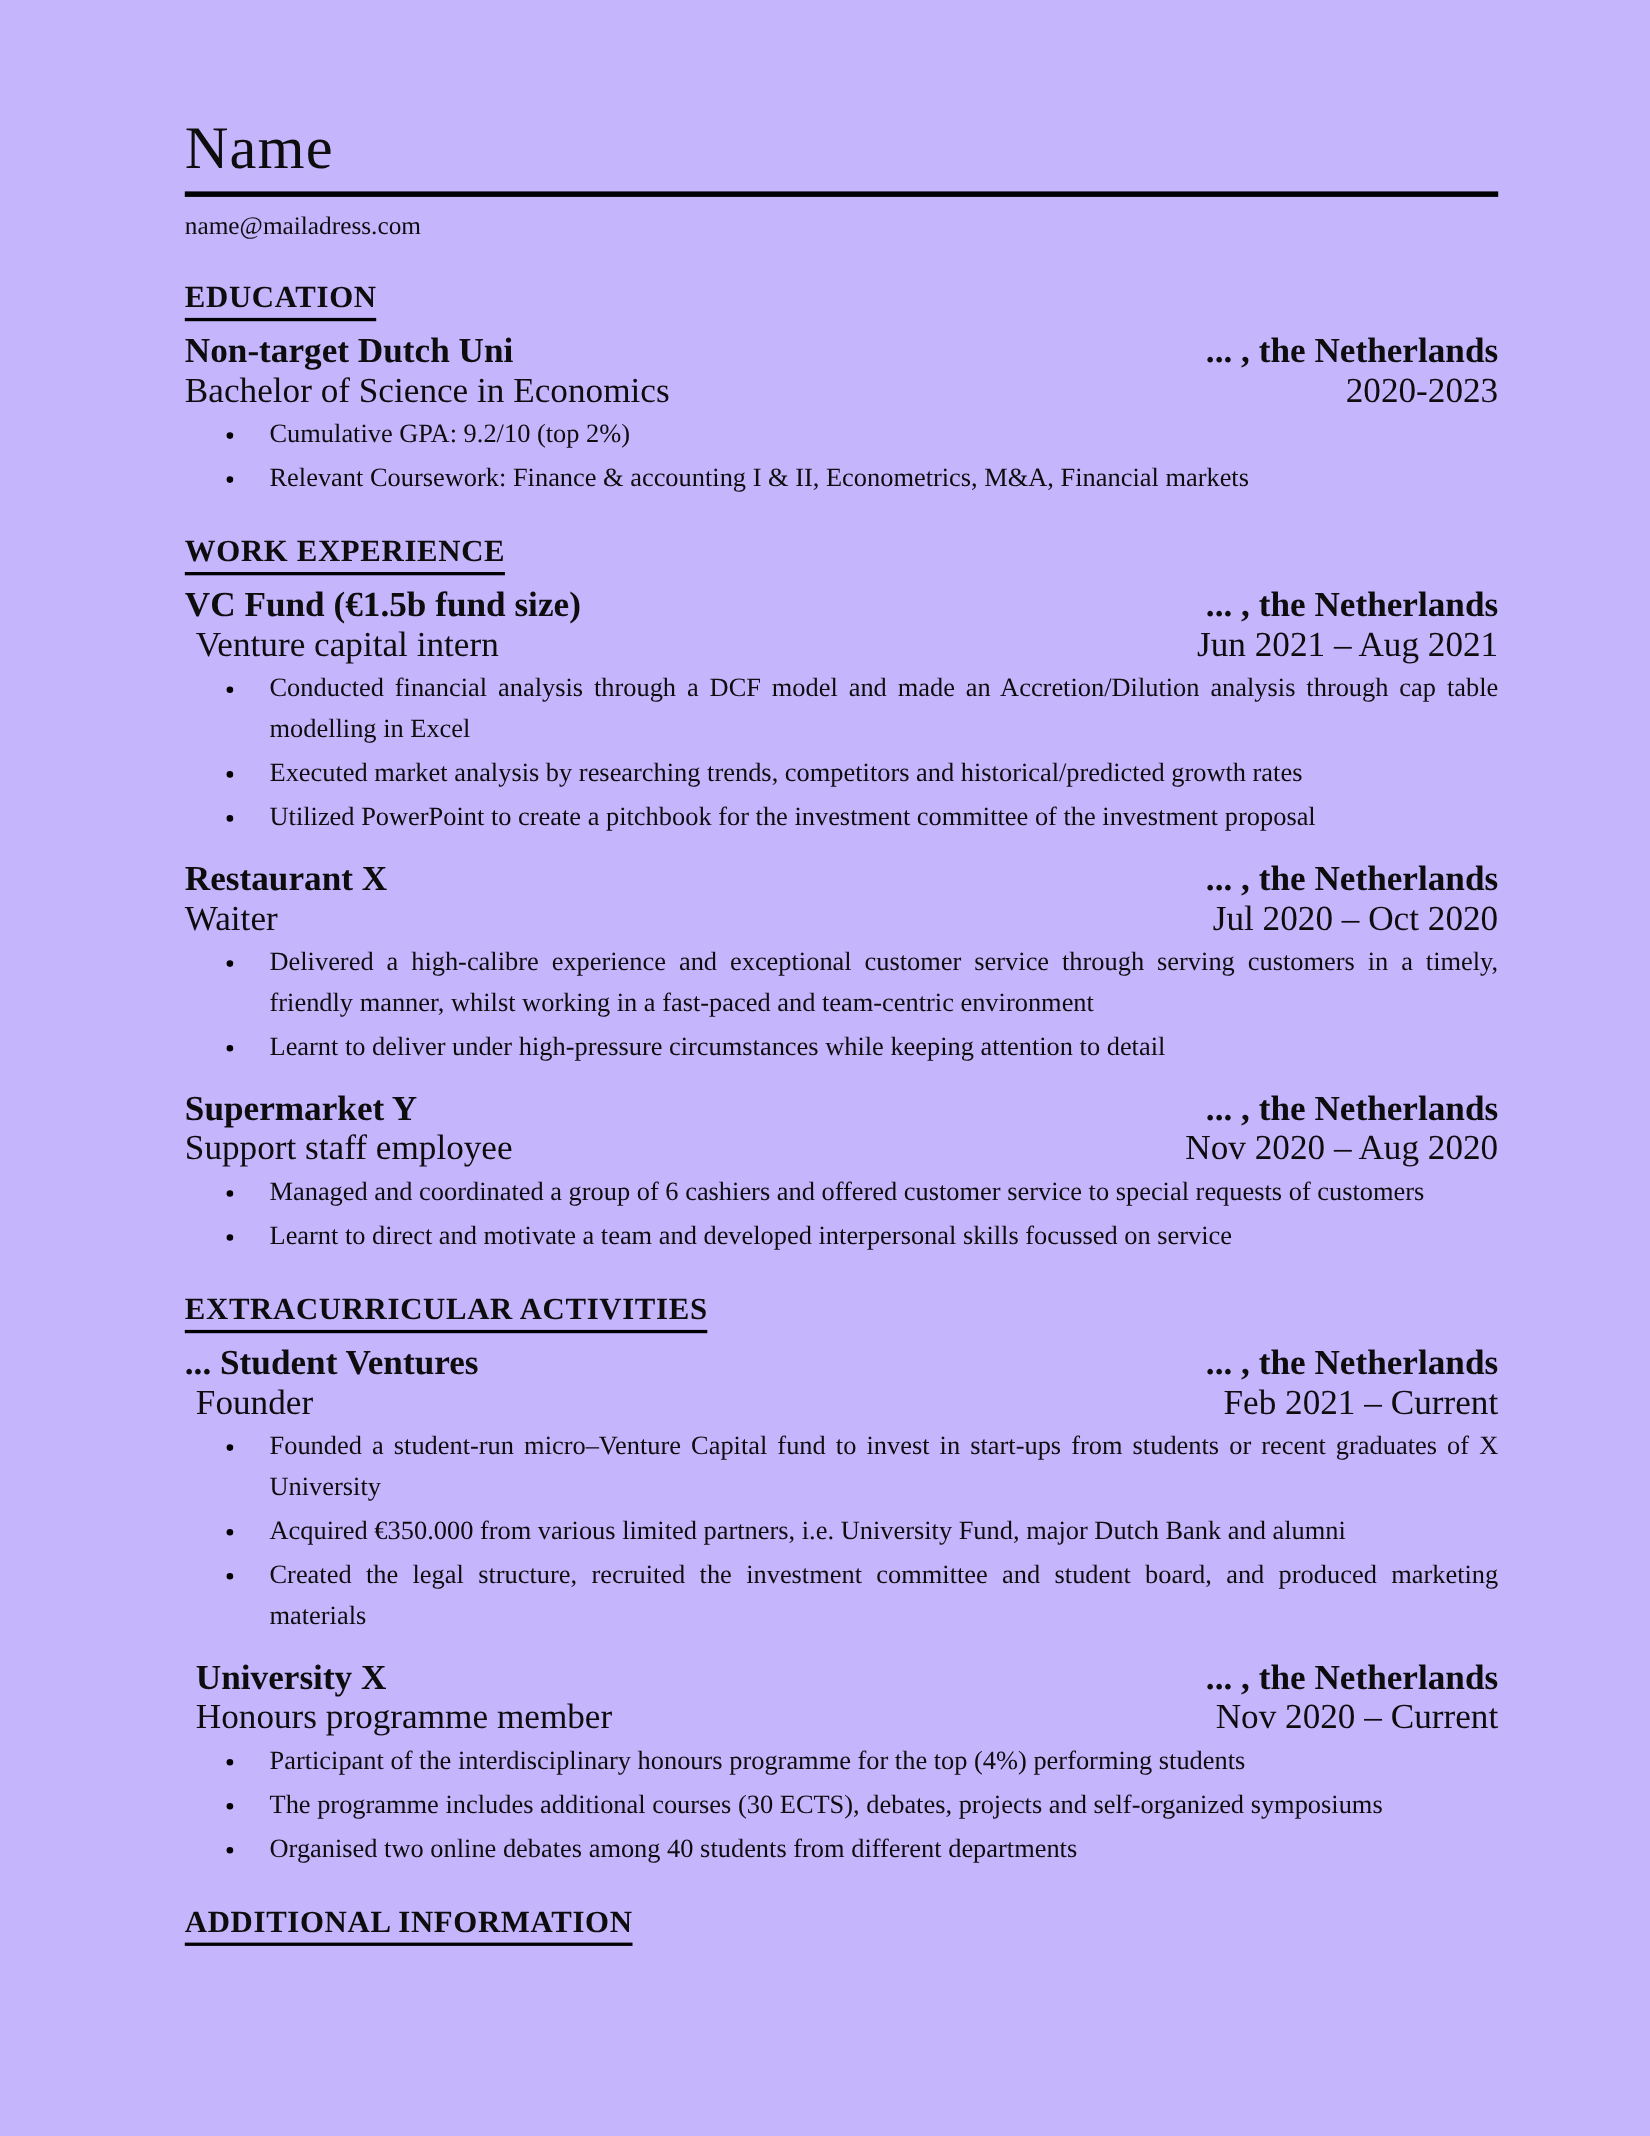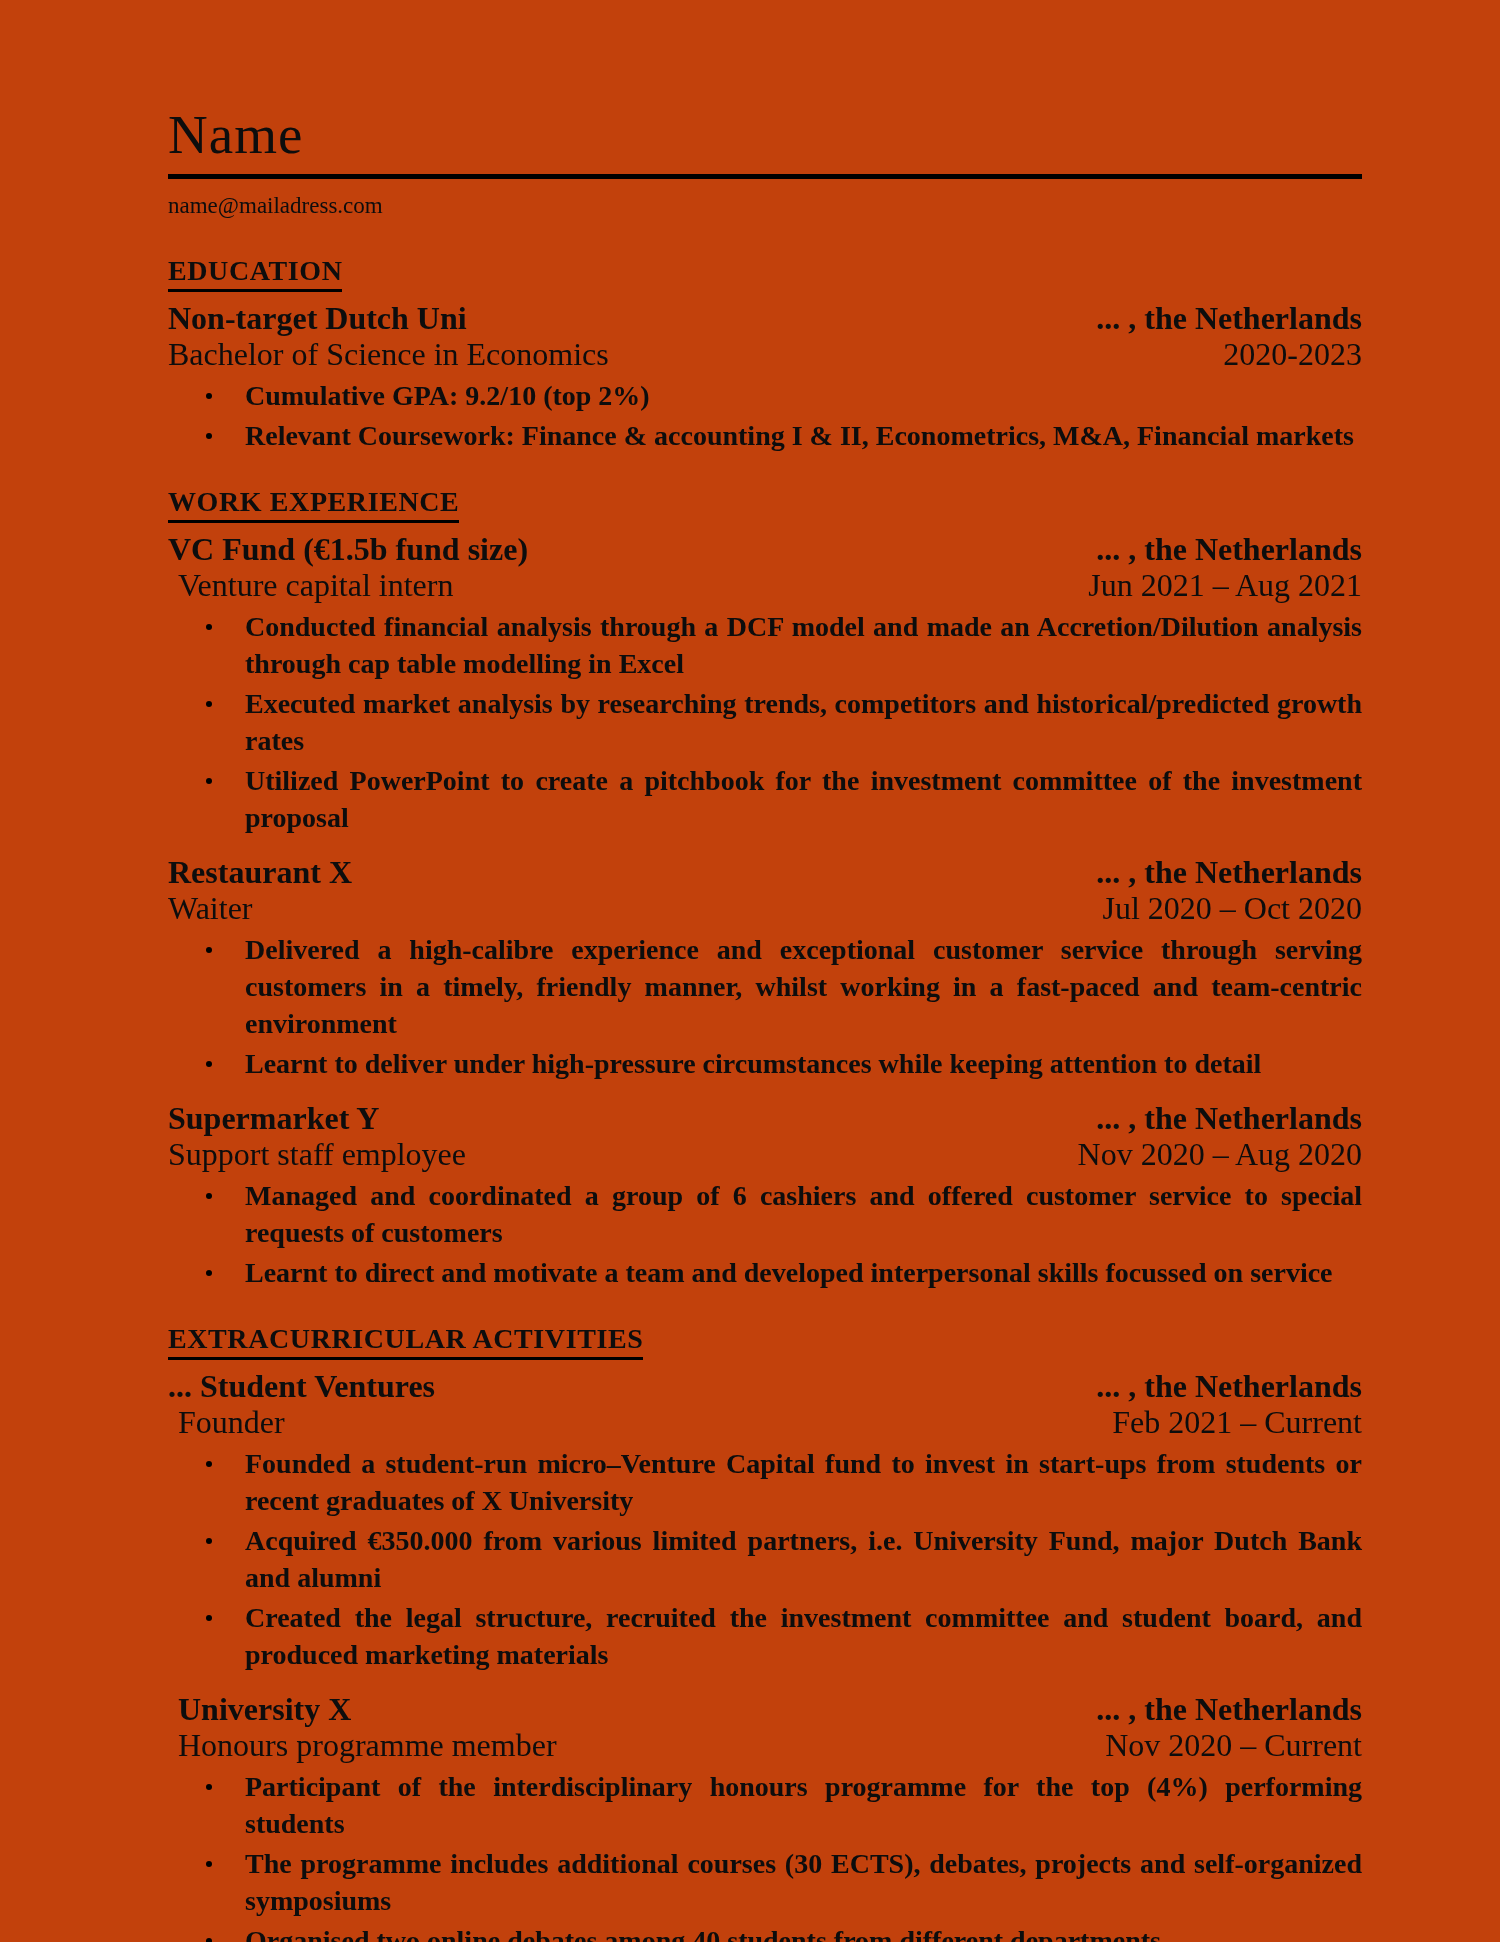--- a/index.html
+++ b/index.html
@@ -1,21 +1,21 @@
 <!DOCTYPE html>
 <html><head>
 <meta charset="utf-8">
 <style>
   html, body { margin: 0; padding: 0; background: #ffffff; }
   .page {
     position: relative;
     width: 1500px;
     height: 1942px;
     box-sizing: border-box;
-    background: #c2410c;
+    background: #c4b5fd;
     padding: 106px 138px 0 168px;
     font-family: "Liberation Serif", "DejaVu Serif", serif;
     color: #0d0d0d;
     overflow: hidden;
   }
   .name {
     font-size: 55px;
     font-weight: 400;
     line-height: 1.05;
     letter-spacing: 1px;
@@ -50,22 +50,21 @@
     font-size: 32px;
     line-height: 36px;
   }
   .row .org, .row .loc { font-weight: 700; }
   .row .role, .row .dates { font-weight: 400; }
   .indent { padding-left: 10px; }
   ul.bullets {
     list-style: none;
     margin: 5px 0 0 0;
     padding: 0;
-    font-size: 28px;
-    font-weight: bold;
+    font-size: 24px;
   }
   ul.bullets li {
     position: relative;
     padding-left: 77px;
     line-height: 37px;
     text-align: justify;
     margin-top: 3px;
   }
   ul.bullets li::before {
     content: "";

